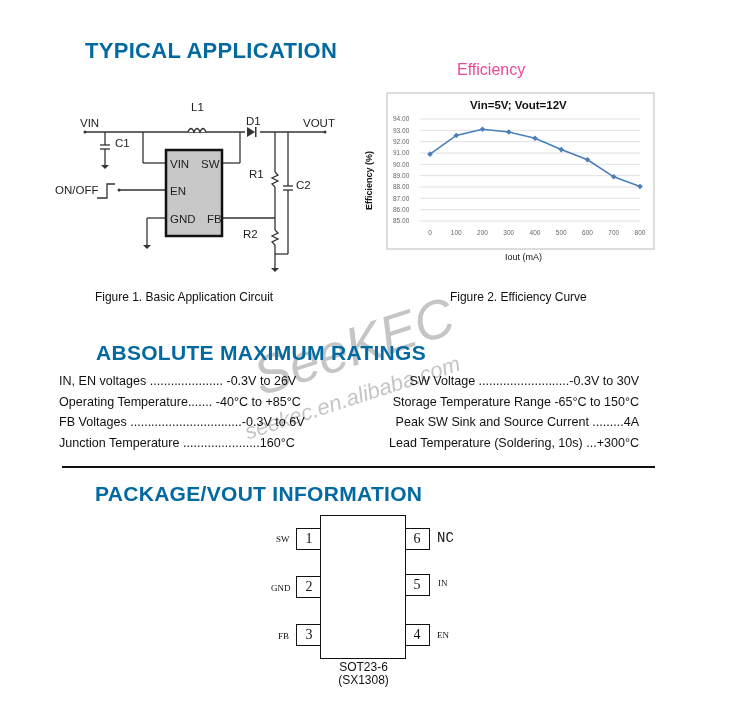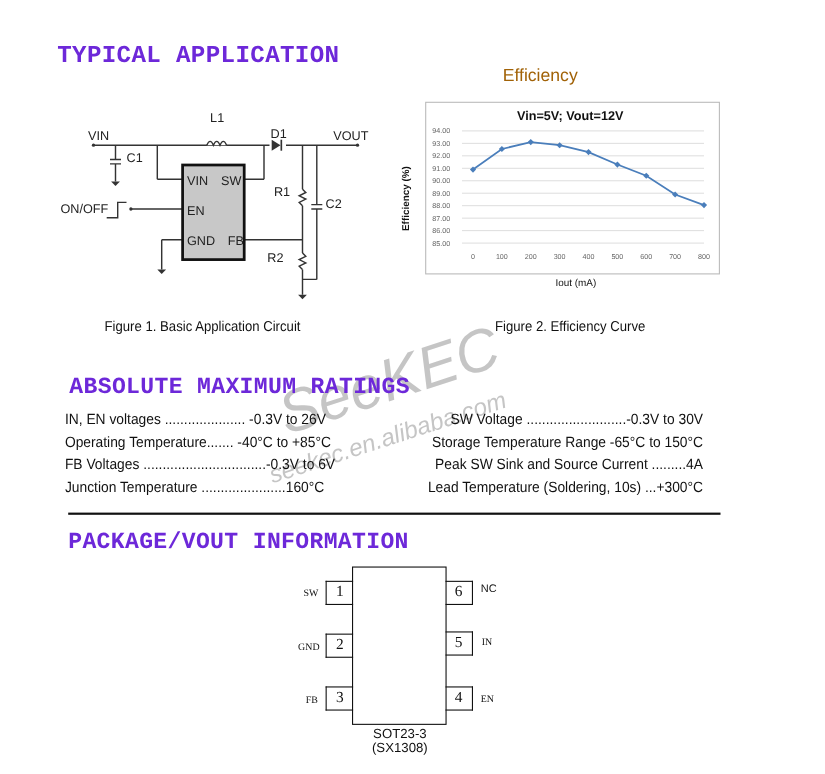--- a/index.html
+++ b/index.html
@@ -1,23 +1,23 @@
 <!DOCTYPE html>
 <html><head>
 <meta charset="utf-8">
 <style>
   html, body { margin: 0; padding: 0; background: #ffffff; }
   body { width: 750px; height: 704px; position: relative; overflow: hidden;
          font-family: "Liberation Sans", sans-serif; color: #111; }
   .abs { position: absolute; }
-  .section-title { font-family: Liberation Mono, monospace; font-weight: bold;
-                   color: #6d28d9; font-size: 21px; letter-spacing: 0.3px; white-space: nowrap; }
+  .section-title { font-family: Liberation Sans, sans-serif; font-weight: bold;
+                   color: #0369a1; font-size: 21px; letter-spacing: 0.3px; white-space: nowrap; margin-left: 33px; }
   .caption { font-size: 13px; color: #111; white-space: nowrap; transform: scaleX(0.92); transform-origin: left; }
   .rating { font-size: 13.5px; white-space: nowrap; line-height: 20.5px; transform: scaleX(0.93); transform-origin: left; }
-  .chart-title { font-size: 16px; color: #a16207; }
+  .chart-title { font-size: 16px; color: #ec4899; }
   svg text { font-family: "Liberation Sans", sans-serif; }
   .watermark { color: rgba(150,150,150,0.55); font-style: italic; white-space: nowrap; pointer-events: none; }
 </style>
 </head>
 <body>
 
 <div class="abs section-title" style="left:52px; top:38px; font-size:22px;">TYPICAL APPLICATION</div>
 
 <svg class="abs" style="left:55px; top:90px;" width="300" height="190" viewBox="0 0 300 190">
   <g stroke="#333" stroke-width="1.3" fill="none">
@@ -185,27 +185,27 @@
   <span class="abs" style="left:1px; top:7px; font-family:'Liberation Serif', serif; font-size:9px;">GND</span>
   <div class="abs" style="left:26px; top:0; width:24px; height:20px; border:1.5px solid #111; border-right:none; font-family:'Liberation Serif', serif; font-size:14px; line-height:20px; text-align:center;">2</div>
 </div>
 <div class="abs" style="left:270px; top:624px;">
   <span class="abs" style="left:8px; top:7px; font-family:'Liberation Serif', serif; font-size:9px;">FB</span>
   <div class="abs" style="left:26px; top:0; width:24px; height:20px; border:1.5px solid #111; border-right:none; font-family:'Liberation Serif', serif; font-size:14px; line-height:20px; text-align:center;">3</div>
 </div>
 
 <div class="abs" style="left:405px; top:528px;">
   <div class="abs" style="left:0; top:0; width:24px; height:20px; border:1.5px solid #111; border-left:none; font-family:'Liberation Serif', serif; font-size:14px; line-height:20px; text-align:center;">6</div>
-  <span class="abs" style="left:32px; top:2px; font-family:Liberation Sans, sans-serif; font-size:10px;">NC</span>
+  <span class="abs" style="left:32px; top:2px; font-family:Liberation Mono, monospace; font-size:14px;">NC</span>
 </div>
 <div class="abs" style="left:405px; top:574px;">
   <div class="abs" style="left:0; top:0; width:24px; height:20px; border:1.5px solid #111; border-left:none; font-family:'Liberation Serif', serif; font-size:14px; line-height:20px; text-align:center;">5</div>
   <span class="abs" style="left:33px; top:4px; font-family:'Liberation Serif', serif; font-size:9px;text-align:right;">IN</span>
 </div>
 <div class="abs" style="left:405px; top:624px;">
   <div class="abs" style="left:0; top:0; width:24px; height:20px; border:1.5px solid #111; border-left:none; font-family:'Liberation Serif', serif; font-size:14px; line-height:20px; text-align:center;">4</div>
   <span class="abs" style="left:32px; top:6px; font-family:'Liberation Serif', serif; font-size:9px;">EN</span>
 </div>
 
 <div class="abs" style="left:320px; top:661px; width:87px; text-align:center; font-size:12px; line-height:13px;">
-  <div>SOT23-3</div>
+  <div>SOT23-6</div>
   <div>(SX1308)</div>
 </div>
 
 </body></html>

